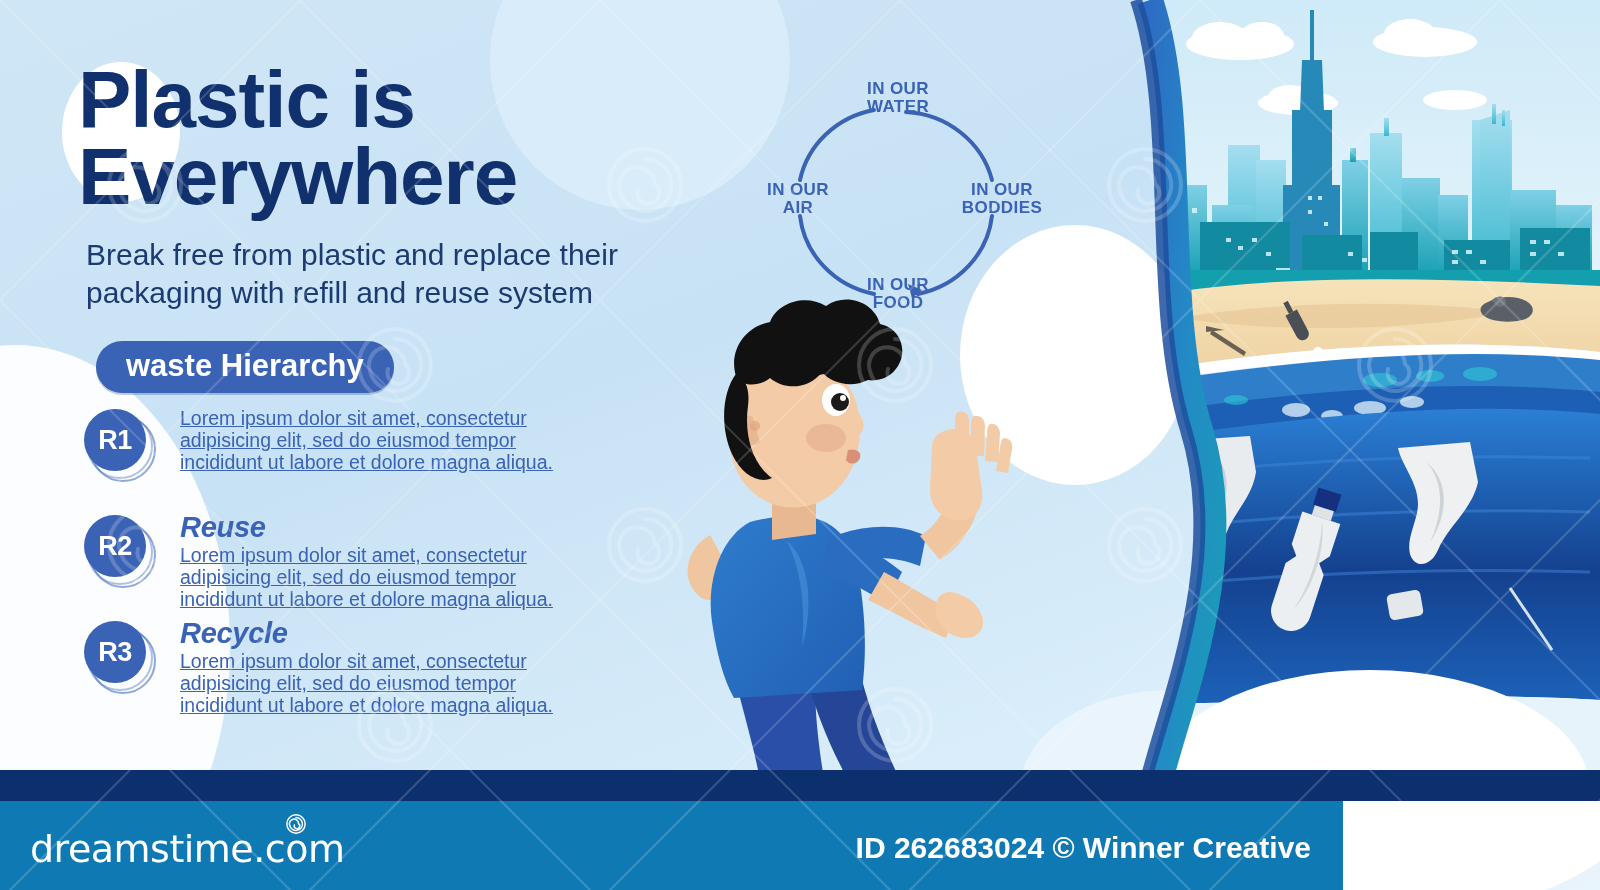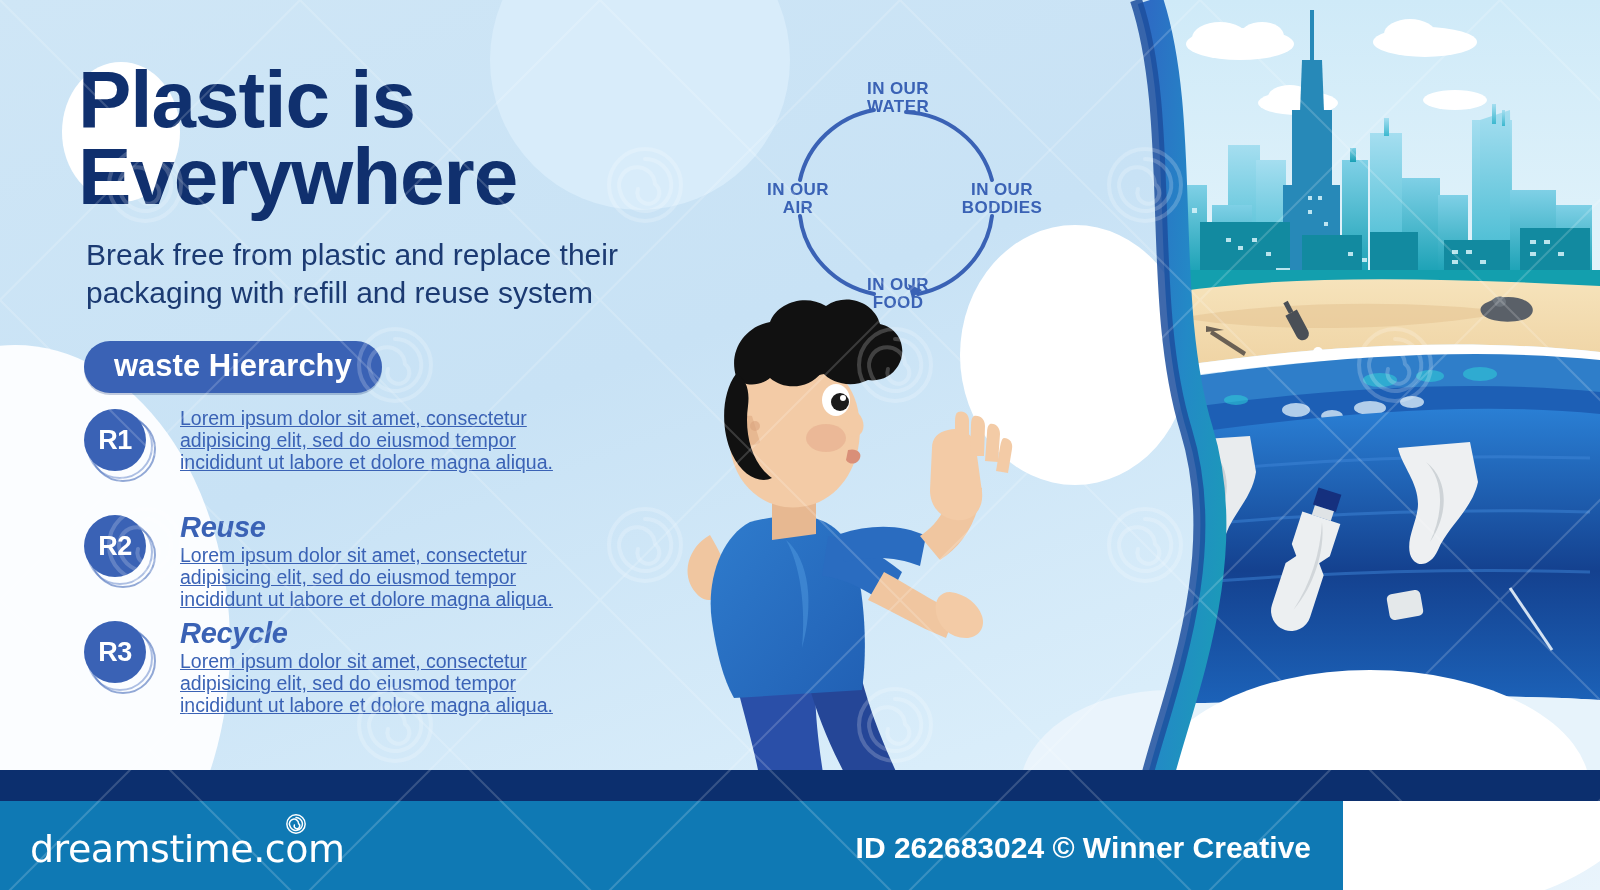--- a/index.html
+++ b/index.html
@@ -27,21 +27,21 @@
     font-size:80px;line-height:0.96;font-weight:bold;
     color:#10306e;letter-spacing:-1px;z-index:6;
   }
   .headline span{display:block;}
   .subtitle{
     position:absolute;left:86px;top:236px;
     font-size:30px;line-height:1.28;color:#1b3a72;
     width:700px;z-index:6;
   }
   .pill{
-    position:absolute;left:84px;top:341px;
+    position:absolute;left:96px;top:341px;
     background:#3a62b5;color:#ffffff;
     border-radius:26px;
     padding:7px 30px 9px 30px;
     font-size:31px;font-weight:bold;
     box-shadow:0 2px 0 rgba(22,55,120,.25);
     z-index:6;
   }
 
   .rlist{position:absolute;left:84px;top:405px;width:520px;z-index:6;}
   .rrow{position:relative;min-height:104px;margin-bottom:2px;}

